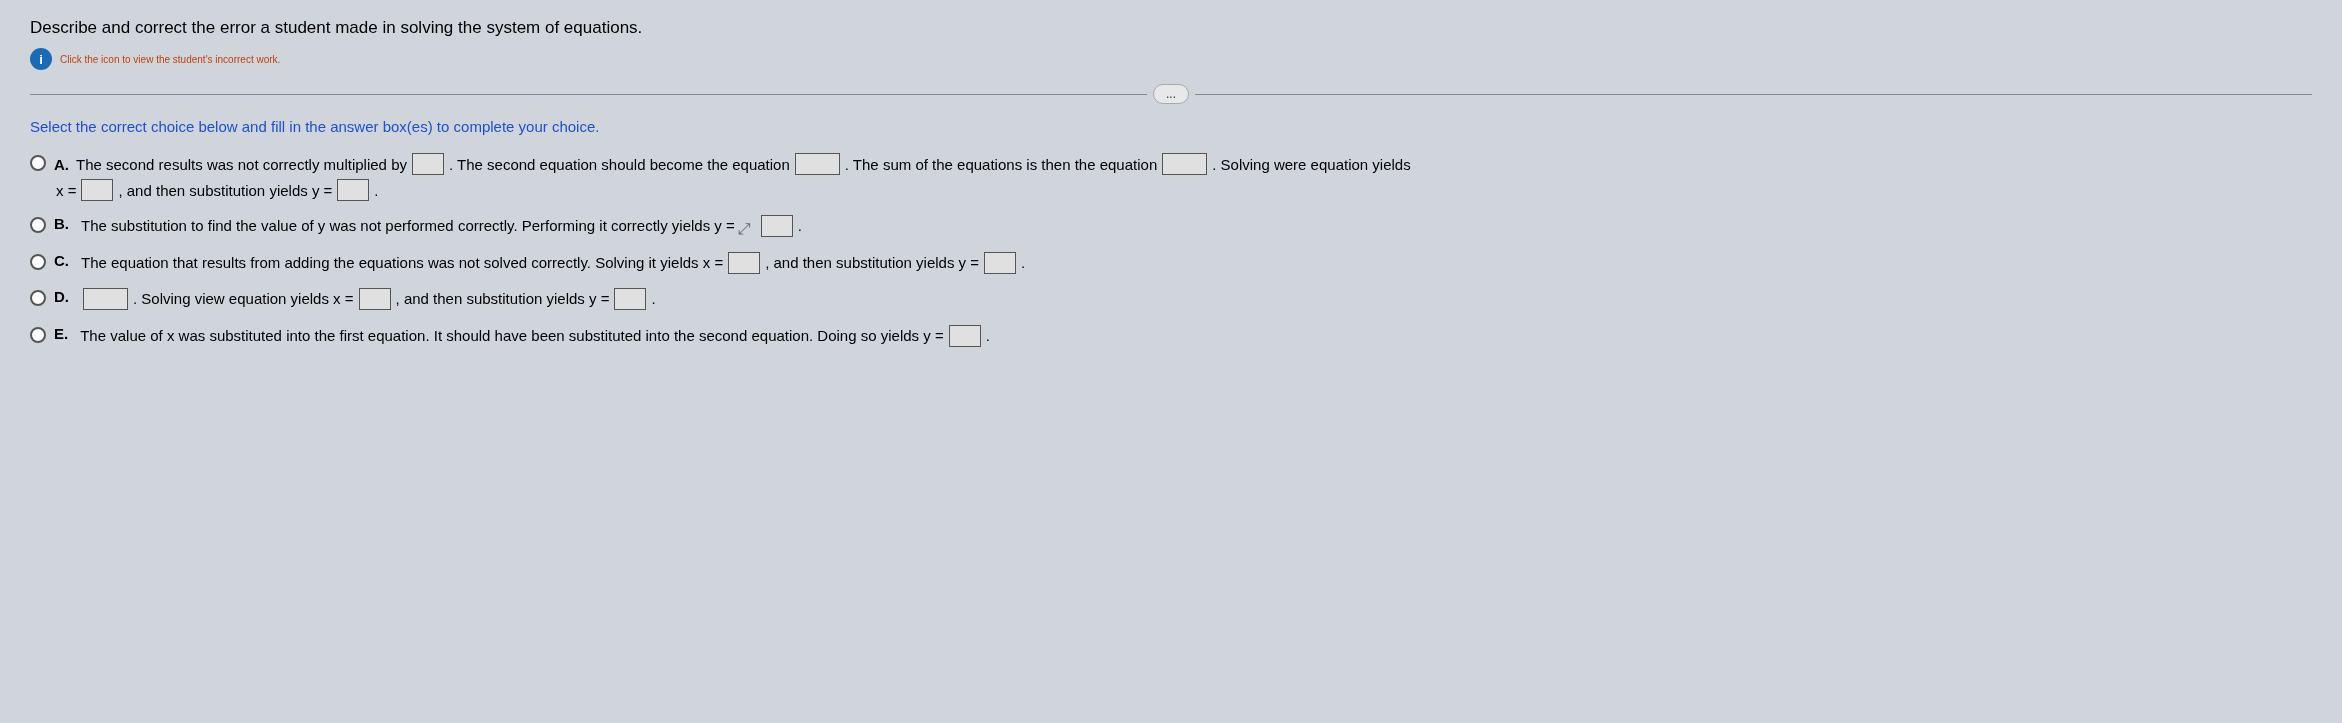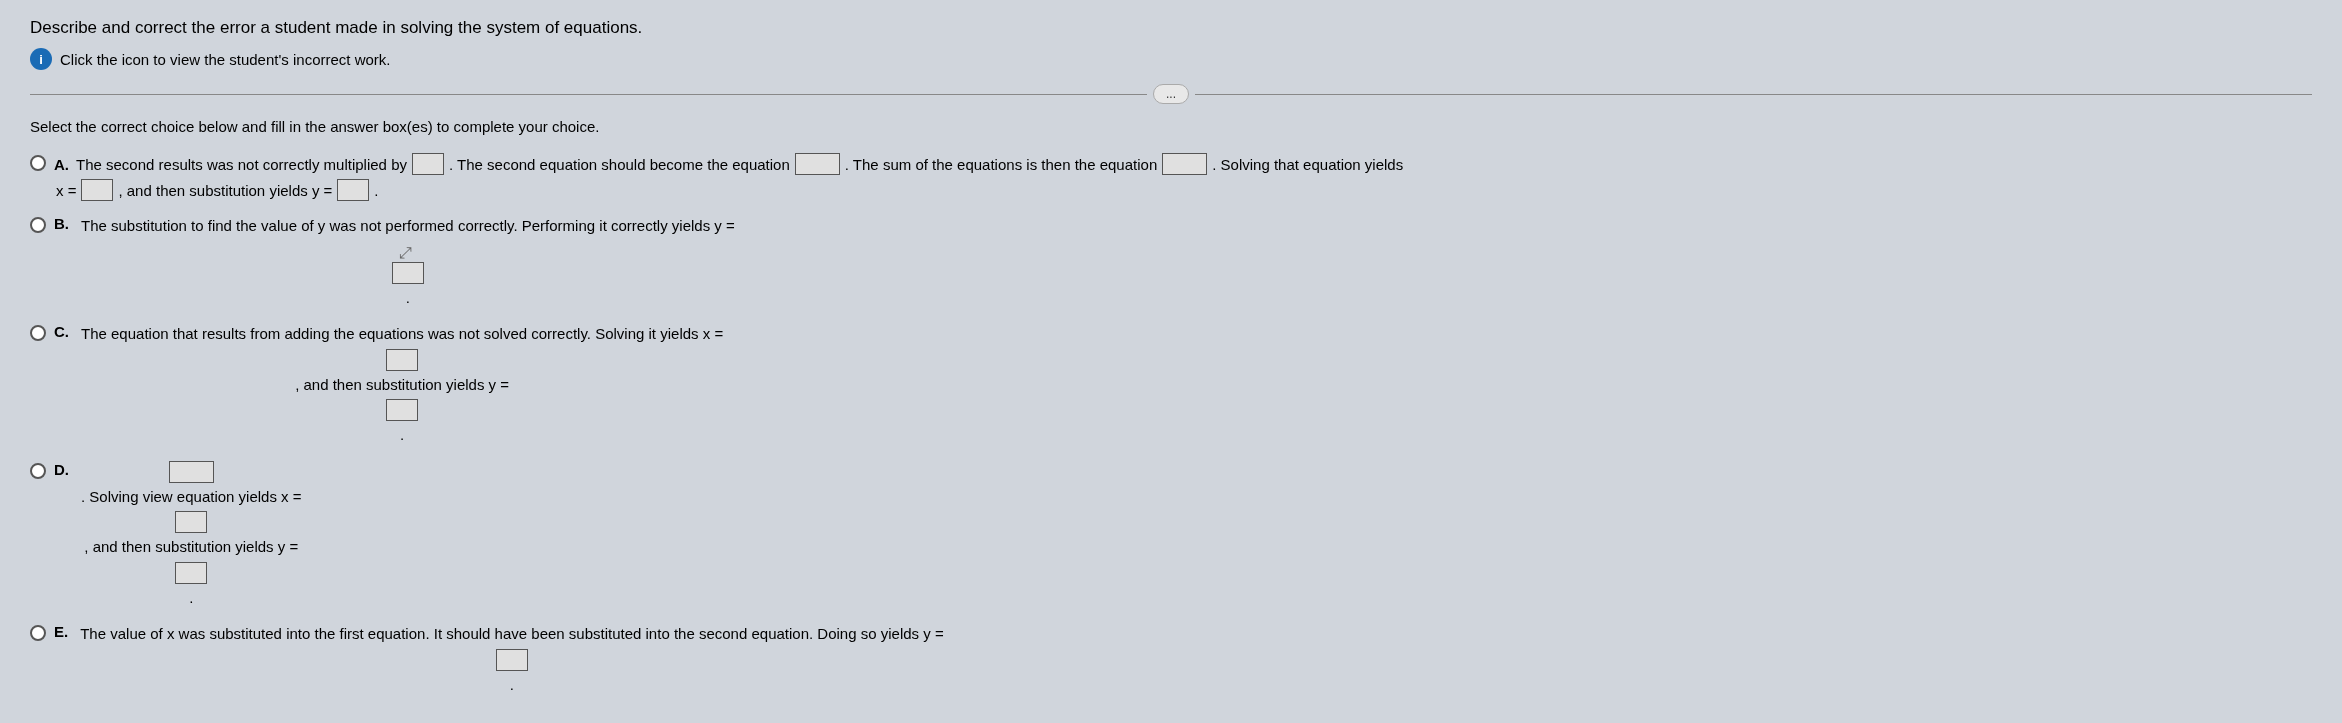--- a/index.html
+++ b/index.html
@@ -51,22 +51,22 @@
       display: flex;
       align-items: center;
       justify-content: center;
       color: white;
       font-weight: bold;
       font-size: 13px;
       flex-shrink: 0;
     }
 
     .info-text {
-      font-size: 15px;
-      color: #000000;
+      font-size: 10px;
+      color: #c2410c;
     }
 
     .divider-container {
       display: flex;
       align-items: center;
       margin-bottom: 14px;
     }
 
     .divider-line {
       height: 1px;
@@ -80,21 +80,21 @@
       border-radius: 10px;
       padding: 2px 12px;
       font-size: 12px;
       cursor: pointer;
       color: #333;
       margin: 0 6px;
     }
 
     .instruction-text {
       font-size: 15px;
-      color: #000000;
+      color: #1d4ed8;
       margin-bottom: 18px;
     }
 
     .options-section {
       display: flex;
       flex-direction: column;
       gap: 14px;
     }
 
     .option-row {
@@ -125,21 +125,20 @@
     }
 
     .option-text {
       font-size: 15px;
       color: #000;
       line-height: 1.5;
       display: flex;
       flex-wrap: wrap;
       align-items: center;
       gap: 3px;
-      flex-direction: column;
     }
 
     .answer-box {
       display: inline-block;
       width: 32px;
       height: 22px;
       border: 1px solid #555;
       background: #e0e0e0;
       vertical-align: middle;
       margin: 0 2px;
@@ -208,21 +207,21 @@
       <input type="radio" class="radio-btn" name="choice" style="">
       <div class="option-a-content">
         <div class="option-a-line1">
           <span class="option-label">A.</span>
           <span>The second results was not correctly multiplied by</span>
           <span class="answer-box"></span>
           <span>. The second equation should become the equation</span>
           <span class="answer-box-wide"></span>
           <span>. The sum of the equations is then the equation</span>
           <span class="answer-box-wide"></span>
-          <span>. Solving that equation yields</span>
+          <span>. Solving were equation yields</span>
         </div>
         <div class="option-a-line2">
           <span>x =</span>
           <span class="answer-box"></span>
           <span>, and then substitution yields y =</span>
           <span class="answer-box"></span>
           <span>.</span>
         </div>
       </div>
     </div>

